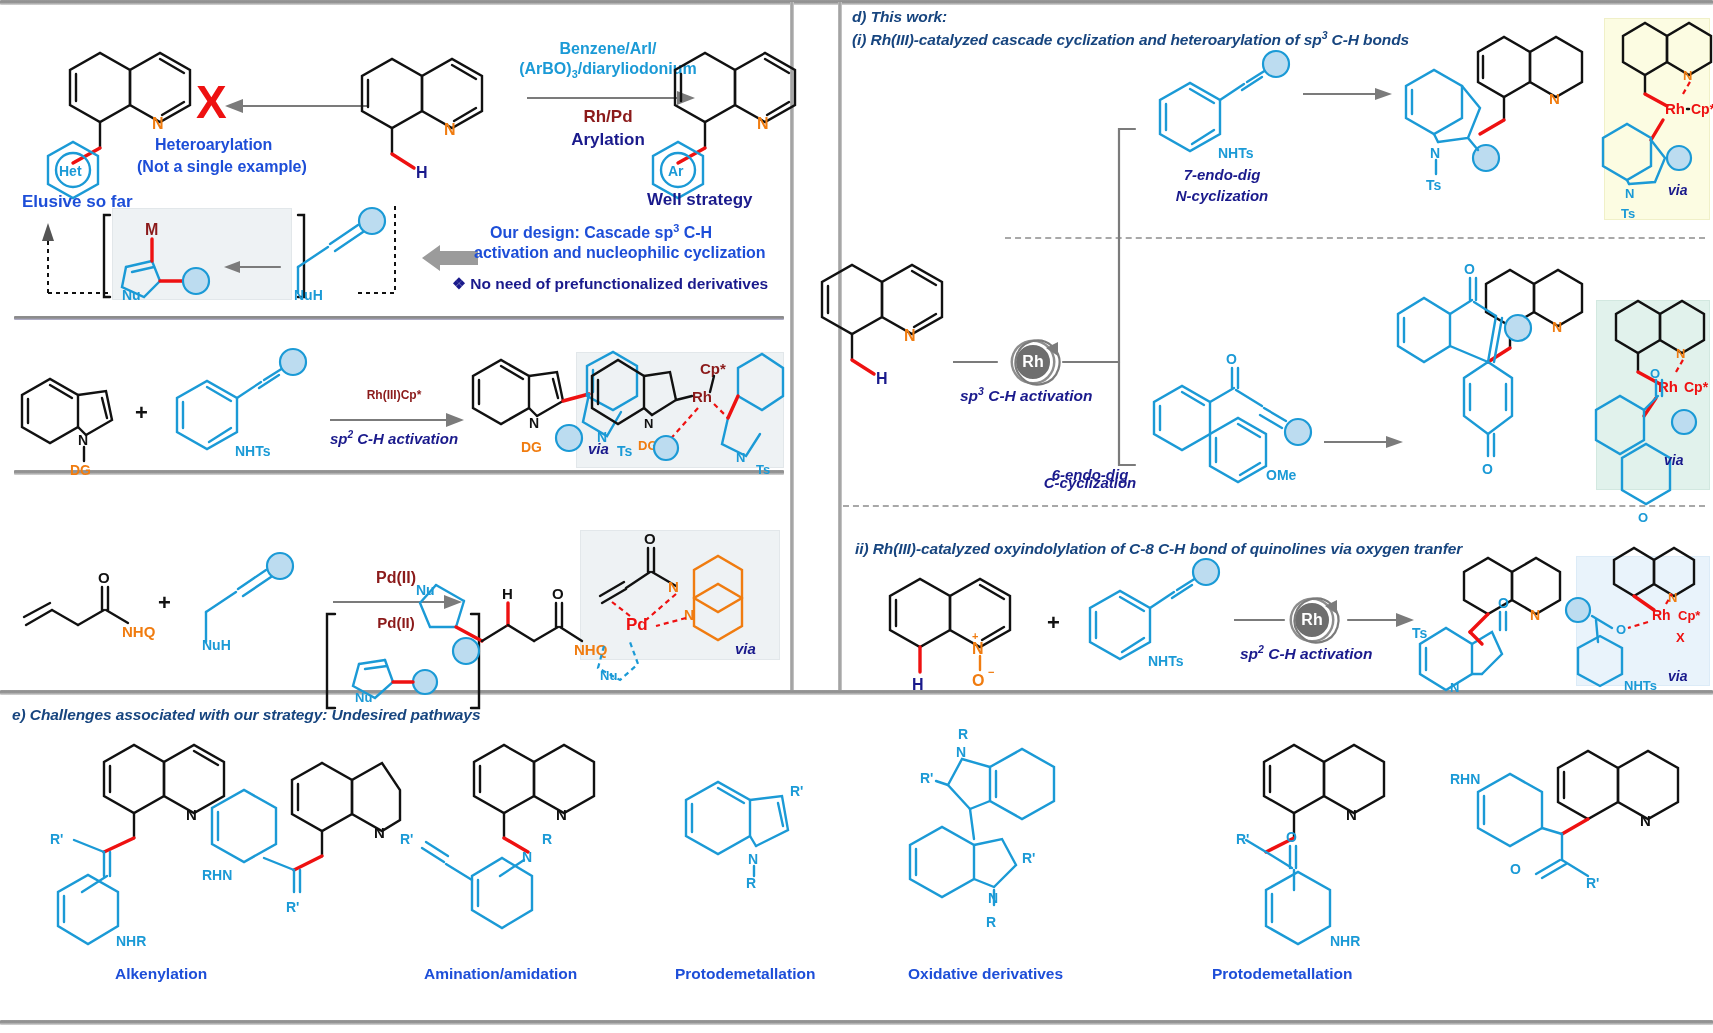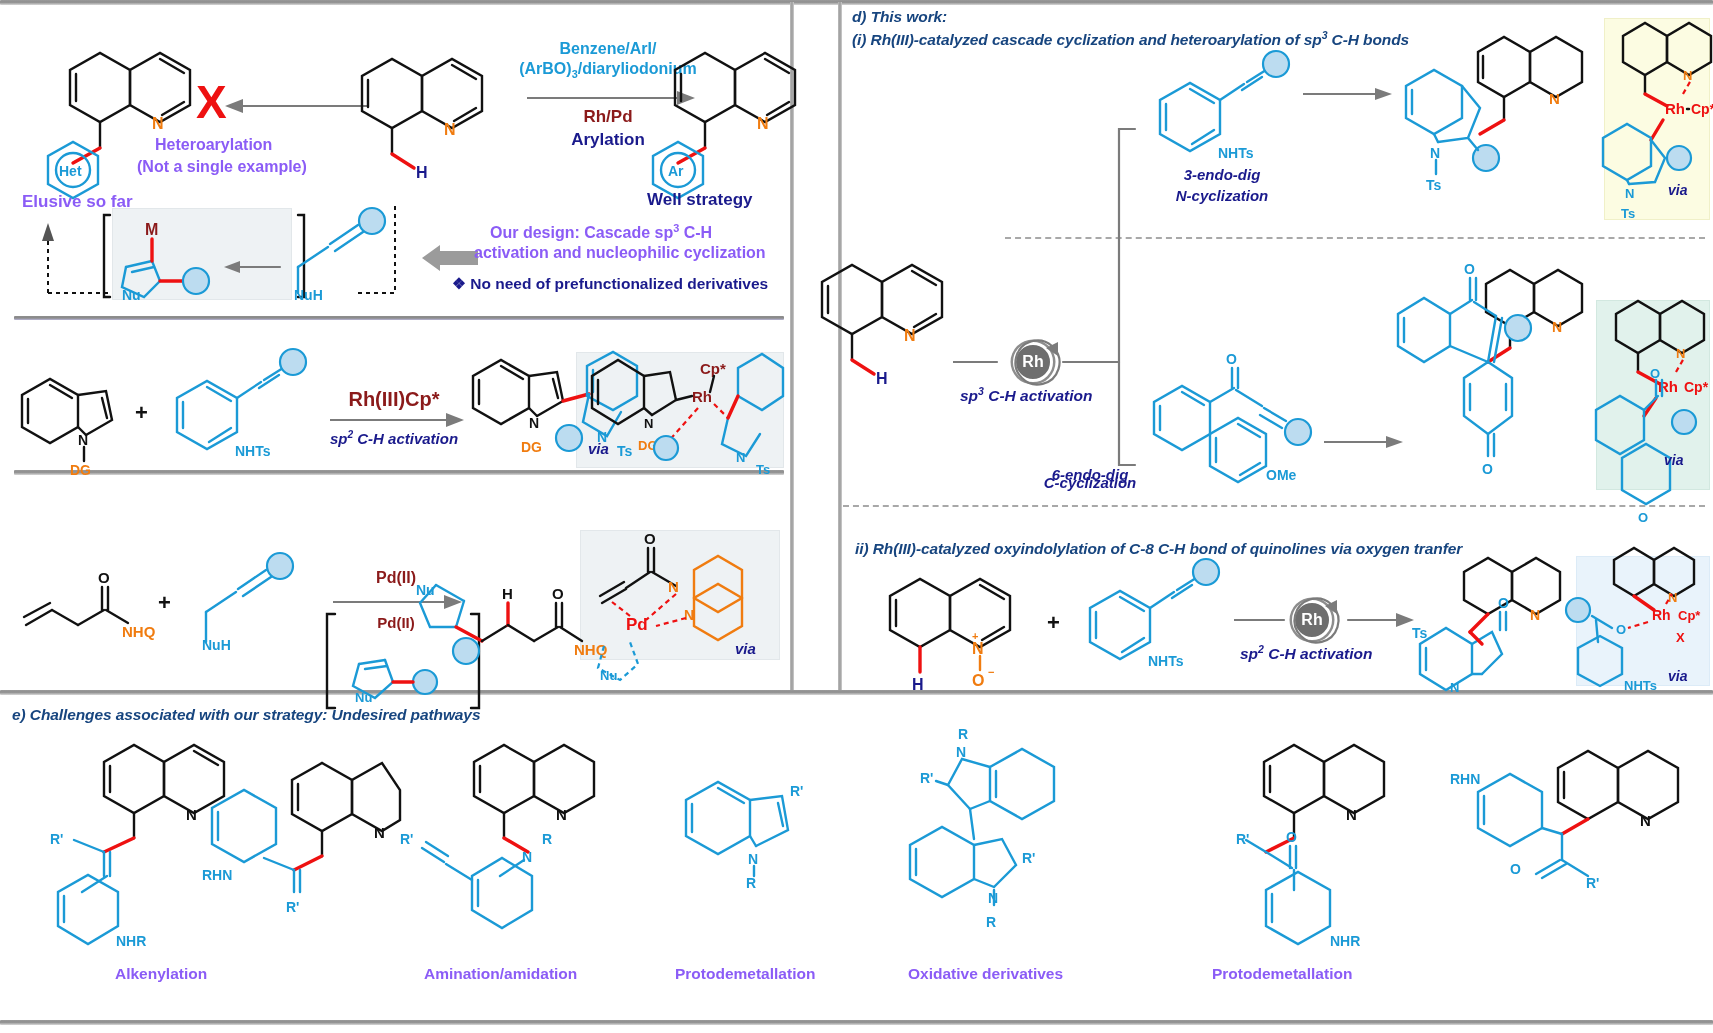--- a/index.html
+++ b/index.html
@@ -44,21 +44,21 @@
     font-style: italic;
     font-weight: bold;
     color: #17457f;
     font-size: 15.5px;
     letter-spacing: -0.1px;
     white-space: nowrap;
   }
 
   
   .lbl { position: absolute; white-space: nowrap; font-weight: bold; }
-  .lbl-red     { color: #8b5cf6; }
+  .lbl-red     { color: #1d4ed8; }
   .lbl-darkred { color: #8b1a1a; }
   .lbl-navy    { color: #1a1a8c; }
   .lbl-blue    { color: #1b9ad6; }
   .lbl-black   { color: #111; }
   .ital { font-style: italic; }
   .ctr { text-align: center; transform: translateX(-50%); }
 
   sup { font-size: 0.68em; vertical-align: super; }
   sub { font-size: 0.68em; vertical-align: sub; }
 
@@ -260,21 +260,21 @@
     <line class="bl" x1="20" y1="46" x2="20" y2="72"></line>
     <line class="bl" x1="44" y1="31" x2="68" y2="45"></line>
     <line class="bl" x1="68" y1="72" x2="46" y2="86"></line>
     <text class="atxt a-bl" x="72" y="100" style="font-size:14px;">NHTs</text>
     <line class="bl" x1="74" y1="42" x2="98" y2="26"></line>
     <line class="bl" x1="101" y1="24" x2="120" y2="12"></line>
     <line class="bl" x1="96" y1="32" x2="116" y2="19"></line>
     <circle class="circ-fill" cx="130" cy="6" r="13"></circle>
   </svg>
 
-  <div class="lbl lbl-darkred ctr" style="left:394px;top:388px;font-size:20px;">Rh(III)Cp*</div>
+  <div class="lbl lbl-darkred ctr" style="left:394px;top:388px;font-size:12px;">Rh(III)Cp*</div>
   <svg class="greyarrow" style="left:330px;top:410px;" width="135" height="20">
     <line class="gy" x1="0" y1="10" x2="118" y2="10" stroke-width="3"></line>
     <polygon points="134,10 116,3 116,17" fill="#7b7b7b"></polygon>
   </svg>
   <div class="lbl lbl-navy ctr ital" style="left:394px;top:429px;font-size:15px;">sp<sup>2</sup> C-H activation</div>
 
   <svg class="struct" style="left:465px;top:352px;" width="190" height="120" viewBox="0 0 190 120">
     <polygon class="bk" points="8,24 8,56 36,72 64,56 64,24 36,8"></polygon>
     <line class="bk" x1="14" y1="28" x2="14" y2="52"></line>
     <line class="bk" x1="36" y1="14" x2="58" y2="27"></line>
@@ -433,21 +433,21 @@
     <polygon class="bl" points="14,42 14,76 44,93 74,76 74,42 44,25"></polygon>
     <line class="bl" x1="20" y1="46" x2="20" y2="72"></line>
     <line class="bl" x1="44" y1="31" x2="68" y2="45"></line>
     <line class="bl" x1="68" y1="72" x2="46" y2="86"></line>
     <text class="atxt a-bl" x="72" y="100" style="font-size:14px;">NHTs</text>
     <line class="bl" x1="74" y1="42" x2="98" y2="26"></line>
     <line class="bl" x1="101" y1="24" x2="120" y2="12"></line>
     <line class="bl" x1="96" y1="32" x2="116" y2="19"></line>
     <circle class="circ-fill" cx="130" cy="6" r="13"></circle>
   </svg>
-  <div class="lbl lbl-navy ctr ital" style="left:1222px;top:166px;font-size:15px;">3-endo-dig</div>
+  <div class="lbl lbl-navy ctr ital" style="left:1222px;top:166px;font-size:15px;">7-endo-dig</div>
   <div class="lbl lbl-navy ctr ital" style="left:1222px;top:187px;font-size:15px;">N-cyclization</div>
 
   <svg class="greyarrow" style="left:1303px;top:84px;" width="90" height="20">
     <line class="gy" x1="0" y1="10" x2="74" y2="10" stroke-width="2.8"></line>
     <polygon points="89,10 72,4 72,16" fill="#7b7b7b"></polygon>
   </svg>
 
   <svg class="struct" style="left:1382px;top:30px;" width="200" height="165" viewBox="0 0 200 165">
     <polygon class="bk" points="96,22 96,52 122,67 148,52 148,22 122,7"></polygon>
     <polygon class="bk" points="148,22 148,52 174,67 200,52 200,22 174,7"></polygon>

